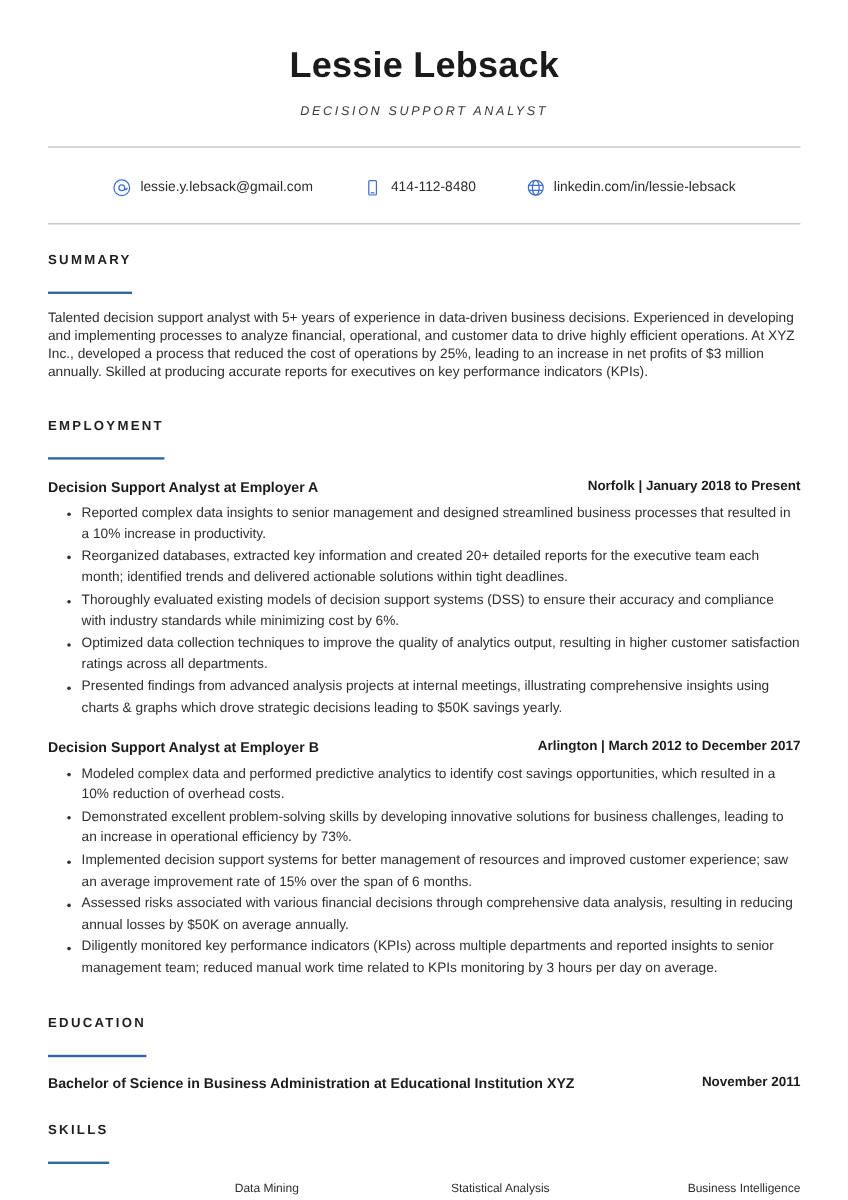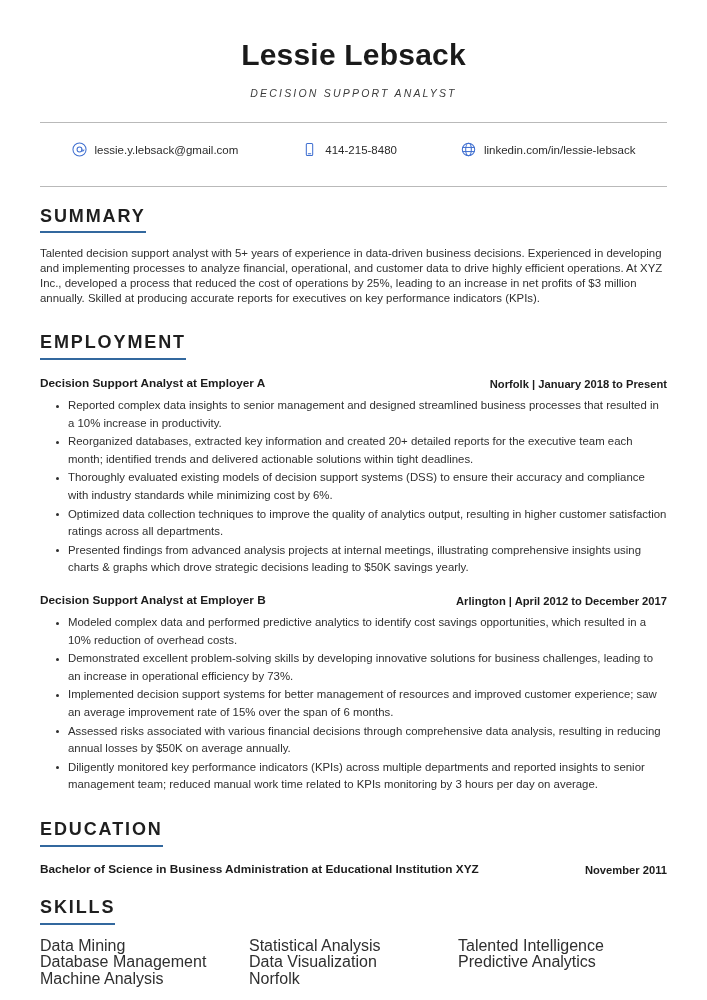--- a/index.html
+++ b/index.html
@@ -46,22 +46,22 @@
     background: #b9b9b9;
     margin: 0;
     width: 100%;
   }
   .hrule.top { margin-top: 23px; }
   .hrule.bottom { margin-top: 22px; }
 
   .contact-row {
     display: flex;
     justify-content: center;
-    align-items: center;
-    gap: 64px;
+    align-items: flex-end;
+    gap: 42px;
     padding: 13px 0 0 0;
     height: 28px;
   }
   .contact-item {
     display: flex;
     align-items: center;
     gap: 8px;
     font-size: 11.5px;
     color: #2b2b2b;
     white-space: nowrap;
@@ -73,45 +73,45 @@
     align-items: center;
     justify-content: center;
     color: #3f6fd0;
     flex: 0 0 auto;
   }
   .contact-item .ico svg { display: block; }
 
   
   .section { margin-top: 20px; }
   .section-title {
-    font-size: 18px;
+    font-size: 11px;
     font-weight: bold;
     letter-spacing: 1.9px;
     color: #1f1f1f;
     text-transform: uppercase;
     display: inline-block;
-    padding-bottom: 5px;
+    padding-bottom: 20px;
     border-bottom: 2.5px solid #33689e;
     line-height: 1.1;
   }
 
   .summary-text {
     margin-top: 13px;
     font-size: 11.4px;
     line-height: 15px;
     color: #2f2f2f;
     text-align: left;
   }
 
   
   .entry { margin-top: 16px; }
   .entry-head {
     display: flex;
     justify-content: space-between;
-    align-items: flex-end;
+    align-items: flex-start;
     gap: 32px;
   }
   .entry-role {
     font-size: 11.8px;
     font-weight: bold;
     color: #1c1c1c;
   }
   .entry-meta {
     font-size: 11.2px;
     font-weight: bold;
@@ -148,24 +148,25 @@
 
   
   .skills-grid {
     margin-top: 13px;
     display: grid;
     grid-template-columns: 1fr 1fr 1fr;
     column-gap: 0;
     row-gap: 0;
   }
   .skill {
-    font-size: 16px;
+    font-size: 10px;
     line-height: 16.5px;
     color: #2f2f2f;
     padding-bottom: 0px;
+    text-align: right;
   }
   .section.skills { margin-top: 22px; }
   .section.education { margin-top: 26px; }
   .section.employment { margin-top: 27px; }
 </style>
 </head>
 <body>
 
 <div class="page">
 
@@ -189,21 +190,21 @@
       <span>lessie.y.lebsack@gmail.com</span>
     </div>
 
     <div class="contact-item">
       <span class="ico">
         <svg width="15" height="15" viewBox="0 0 16 16" fill="none" stroke="currentColor" stroke-width="1.1">
           <rect x="4.6" y="1.6" width="6.8" height="12.8" rx="1.1"></rect>
           <line x1="6.7" y1="12.6" x2="9.3" y2="12.6" stroke-linecap="round"></line>
         </svg>
       </span>
-      <span>414-215-8480</span>
+      <span>414-112-8480</span>
     </div>
 
     <div class="contact-item">
       <span class="ico">
         <svg width="15" height="15" viewBox="0 0 16 16" fill="none" stroke="currentColor" stroke-width="1.1">
           <circle cx="8" cy="8" r="6.6"></circle>
           <ellipse cx="8" cy="8" rx="3" ry="6.6"></ellipse>
           <line x1="1.6" y1="5.8" x2="14.4" y2="5.8"></line>
           <line x1="1.6" y1="10.2" x2="14.4" y2="10.2"></line>
         </svg>
@@ -233,21 +234,21 @@
         <li>Reorganized databases, extracted key information and created 20+ detailed reports for the executive team each month; identified trends and delivered actionable solutions within tight deadlines.</li>
         <li>Thoroughly evaluated existing models of decision support systems (DSS) to ensure their accuracy and compliance with industry standards while minimizing cost by 6%.</li>
         <li>Optimized data collection techniques to improve the quality of analytics output, resulting in higher customer satisfaction ratings across all departments.</li>
         <li>Presented findings from advanced analysis projects at internal meetings, illustrating comprehensive insights using charts &amp; graphs which drove strategic decisions leading to $50K savings yearly.</li>
       </ul>
     </div>
 
     <div class="entry">
       <div class="entry-head">
         <div class="entry-role">Decision Support Analyst at Employer B</div>
-        <div class="entry-meta">Arlington | April 2012 to December 2017</div>
+        <div class="entry-meta">Arlington | March 2012 to December 2017</div>
       </div>
       <ul class="bullets">
         <li>Modeled complex data and performed predictive analytics to identify cost savings opportunities, which resulted in a 10% reduction of overhead costs.</li>
         <li>Demonstrated excellent problem-solving skills by developing innovative solutions for business challenges, leading to an increase in operational efficiency by 73%.</li>
         <li>Implemented decision support systems for better management of resources and improved customer experience; saw an average improvement rate of 15% over the span of 6 months.</li>
         <li>Assessed risks associated with various financial decisions through comprehensive data analysis, resulting in reducing annual losses by $50K on average annually.</li>
         <li>Diligently monitored key performance indicators (KPIs) across multiple departments and reported insights to senior management team; reduced manual work time related to KPIs monitoring by 3 hours per day on average.</li>
       </ul>
     </div>
   </div>
@@ -260,21 +261,21 @@
         <div class="entry-meta">November 2011</div>
       </div>
     </div>
   </div>
 
   <div class="section skills">
     <div class="section-title">Skills</div>
     <div class="skills-grid">
       <div class="skill">Data Mining</div>
       <div class="skill">Statistical Analysis</div>
-      <div class="skill">Talented Intelligence</div>
+      <div class="skill">Business Intelligence</div>
       <div class="skill">Database Management</div>
       <div class="skill">Data Visualization</div>
       <div class="skill">Predictive Analytics</div>
       <div class="skill">Machine Analysis</div>
       <div class="skill">Norfolk</div>
     </div>
   </div>
 
 </div>
 

